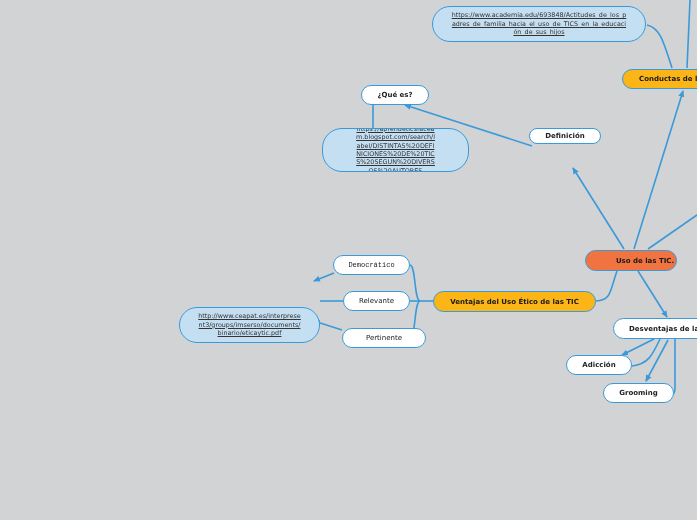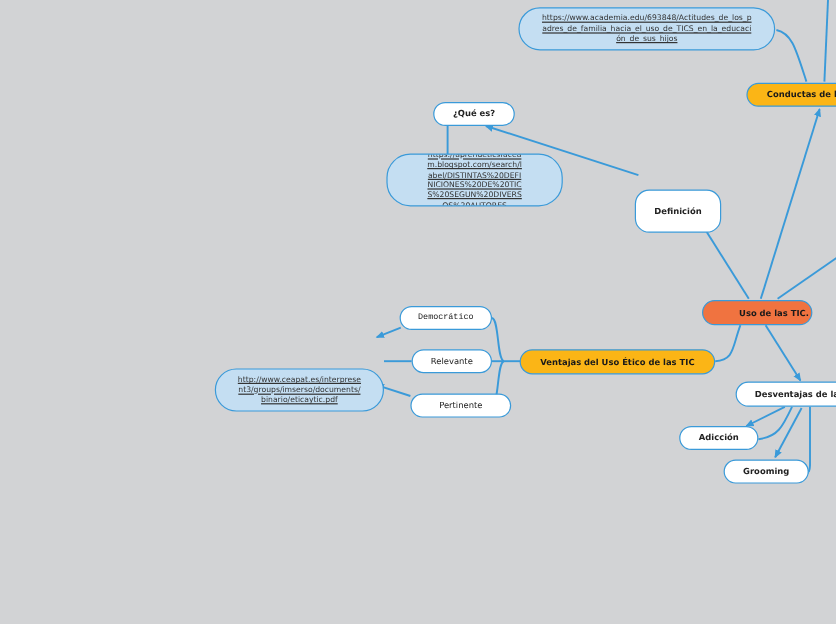--- a/index.html
+++ b/index.html
@@ -111,21 +111,21 @@
   </div>
 
   <div class="node white bold" style="left:339px; top:85px; width:68px; height:20px;margin-left:22px;">
     <span>¿Qué es?</span>
   </div>
 
   <div class="node link" style="left:300px; top:128px; width:147px; height:44px; padding:0 32px;margin-left:22px;">
     <span>https://aprendeticsfaceam.blogspot.com/search/label/DISTINTAS%20DEFINICIONES%20DE%20TICS%20SEGUN%20DIVERSOS%20AUTORES</span>
   </div>
 
-  <div class="node white bold" style="left:529px; top:158px; width:72px; height:36px;">
+  <div class="node white bold" style="left:529px; top:128px; width:72px; height:16px;">
     <span>Definición</span>
   </div>
 
   <div class="node orange" style="left:585px; top:250px; width:92px; height:21px;padding-left:28px;">
     <span>Uso de las TIC.</span>
   </div>
 
   <div class="node yellow" style="left:433px; top:291px; width:163px; height:21px;">
     <span>Ventajas del Uso Ético de las TIC</span>
   </div>

